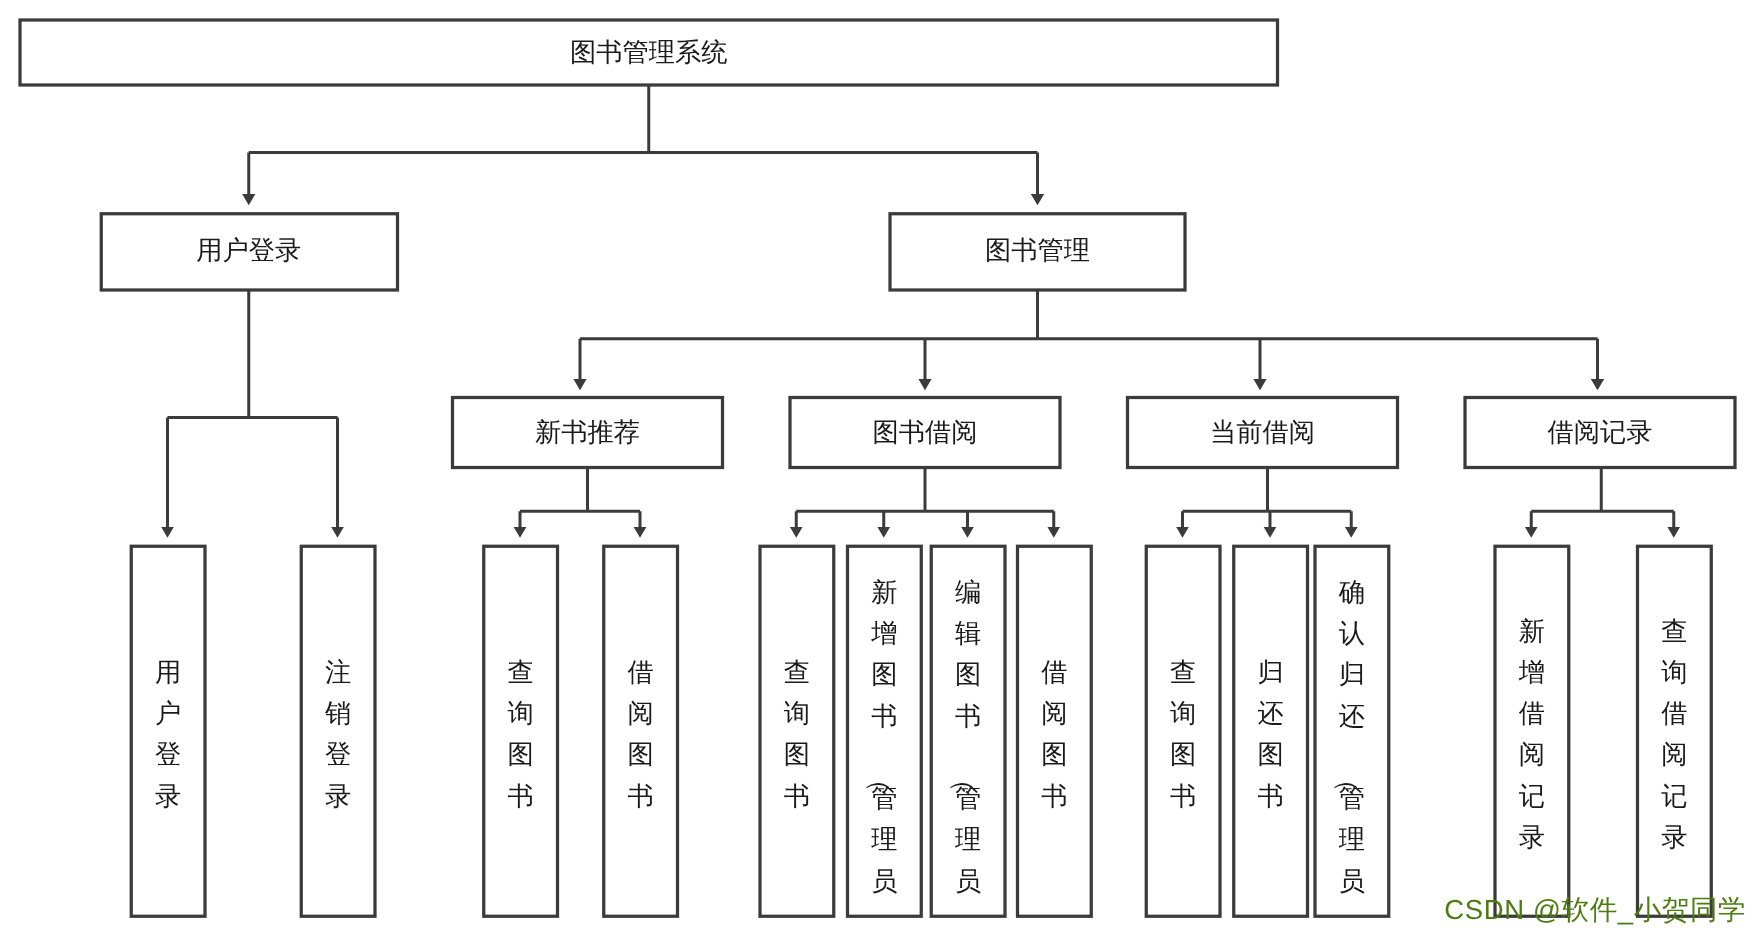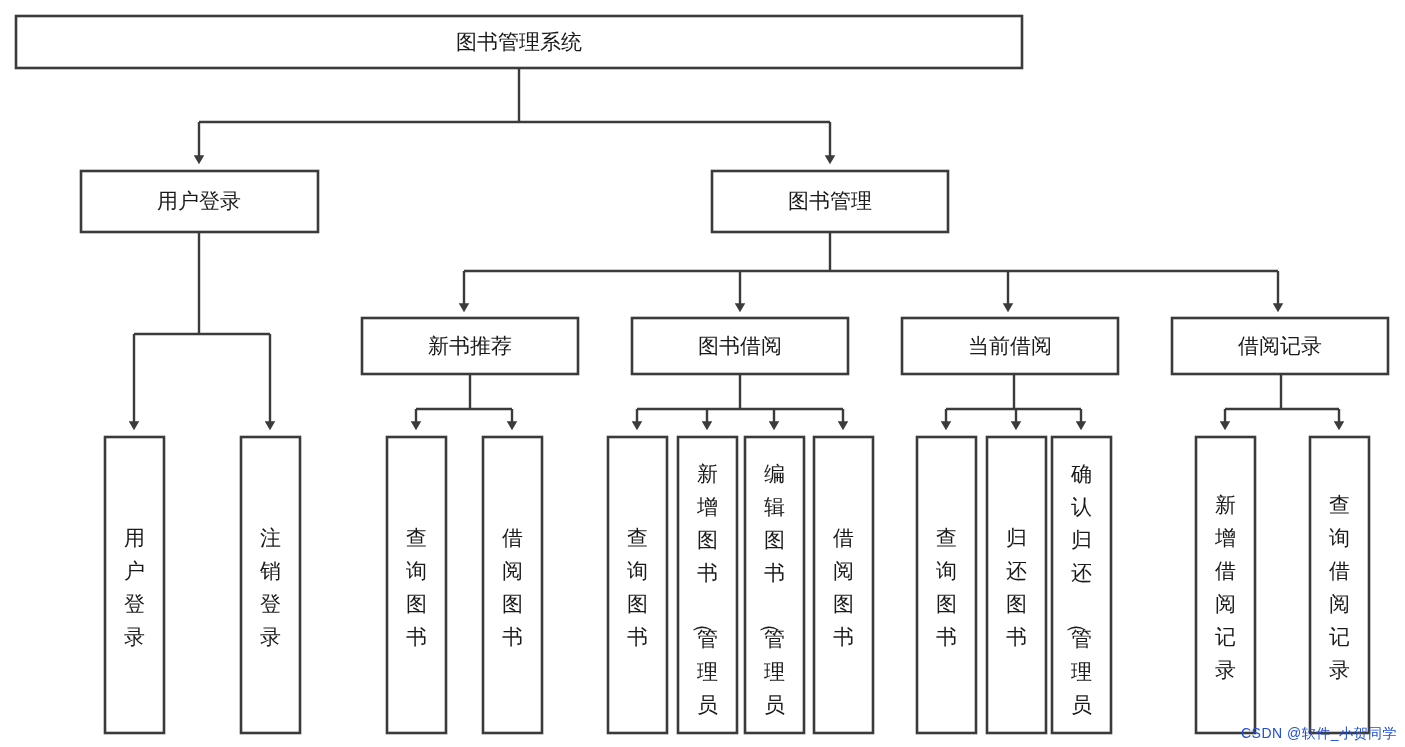--- a/index.html
+++ b/index.html
@@ -51,22 +51,22 @@
     fill: #1a1a1a;
     font-family: "Liberation Sans", "DejaVu Sans", sans-serif;
     font-size: 21px;
     text-anchor: middle;
   }
   .watermark {
     position: absolute;
     right: 8px;
     bottom: 4px;
     font-family: "Liberation Sans", "DejaVu Sans", sans-serif;
-    font-size: 14px;
-    color: #1d4ed8;
+    font-size: 22px;
+    color: #4d7c0f;
     letter-spacing: 0.5px;
     white-space: nowrap;
     user-select: none;
   }
 </style>
 </head>
 <body>
 
 <div id="diagram-root">
   <svg class="flow" viewBox="0 0 1405 747" xmlns="http://www.w3.org/2000/svg">

